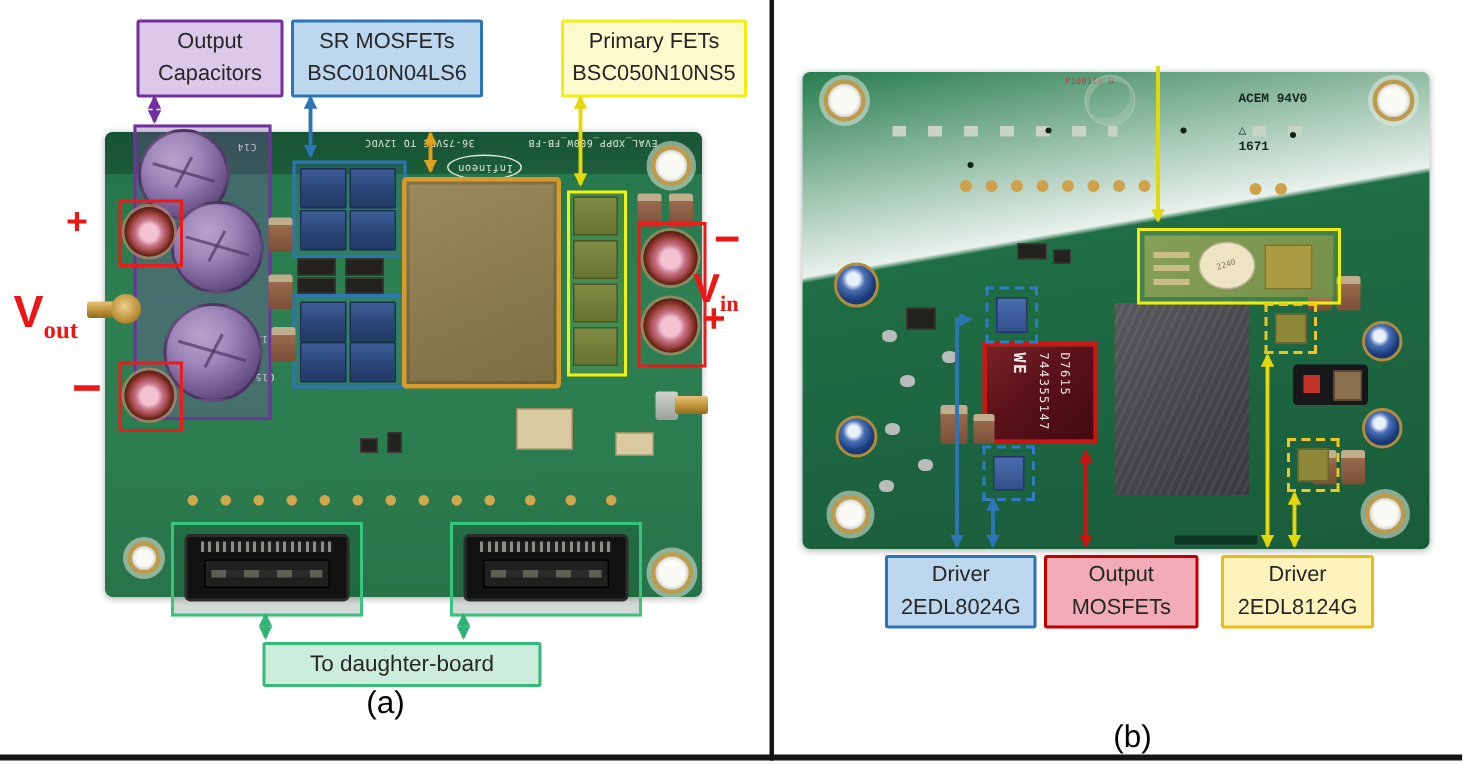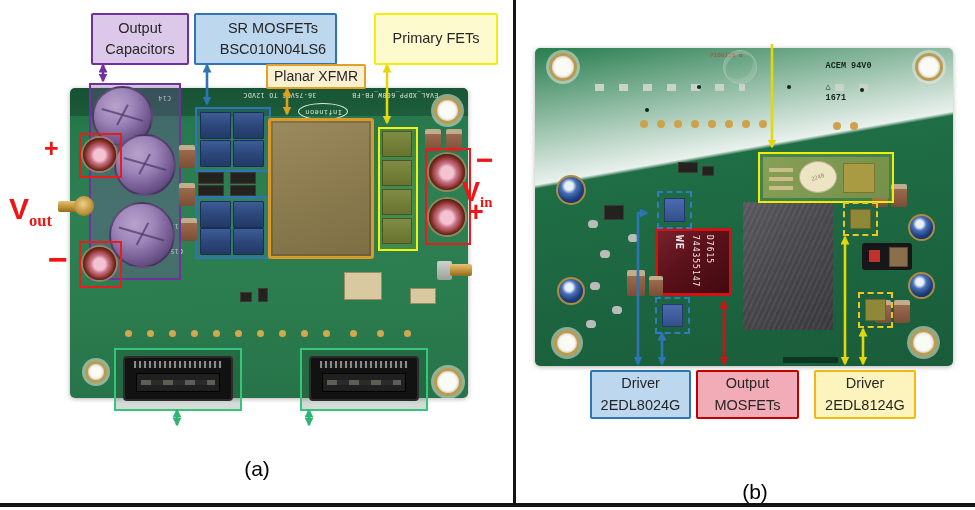--- a/index.html
+++ b/index.html
@@ -225,29 +225,30 @@
       <div class="conn-body">
         <div class="conn-teeth"></div>
         <div class="conn-slot"></div>
       </div>
     </div>
 
     <div class="a callout c-purple" style="left:91px;top:13px;width:94px;height:48px;">
       <span class="l">Output</span>
       <span class="l">Capacitors</span>
     </div>
-    <div class="a callout c-blue" style="left:194px;top:13px;width:124px;height:48px;padding-left:15px;">
+    <div class="a callout c-blue" style="left:194px;top:13px;width:124px;height:48px;">
       <span class="l">SR MOSFETs</span>
       <span class="l">BSC010N04LS6</span>
     </div>
     <div class="a callout c-yellow" style="left:374px;top:13px;width:120px;height:48px;">
       <span class="l">Primary FETs</span>
-    </div>
-    <div class="a callout c-gold" style="left:266px;top:64px;width:96px;height:21px;">
-      <span class="l" style="font-size:14px;">Planar XFMR</span>
+      <span class="l">BSC050N10NS5</span>
+    </div>
+    <div class="a callout c-green" style="left:175px;top:428px;width:182px;height:26px;">
+      <span class="l" style="font-size:15px;">To daughter-board</span>
     </div>
 
     <div class="a caption" style="left:222px;top:457px;width:70px;">(a)</div>
   </div>
 
   <div class="panel">
 
     <div class="a board board-b"></div>
 
     <div class="a hole" style="left:549px;top:53px;width:22px;height:22px;"></div>

